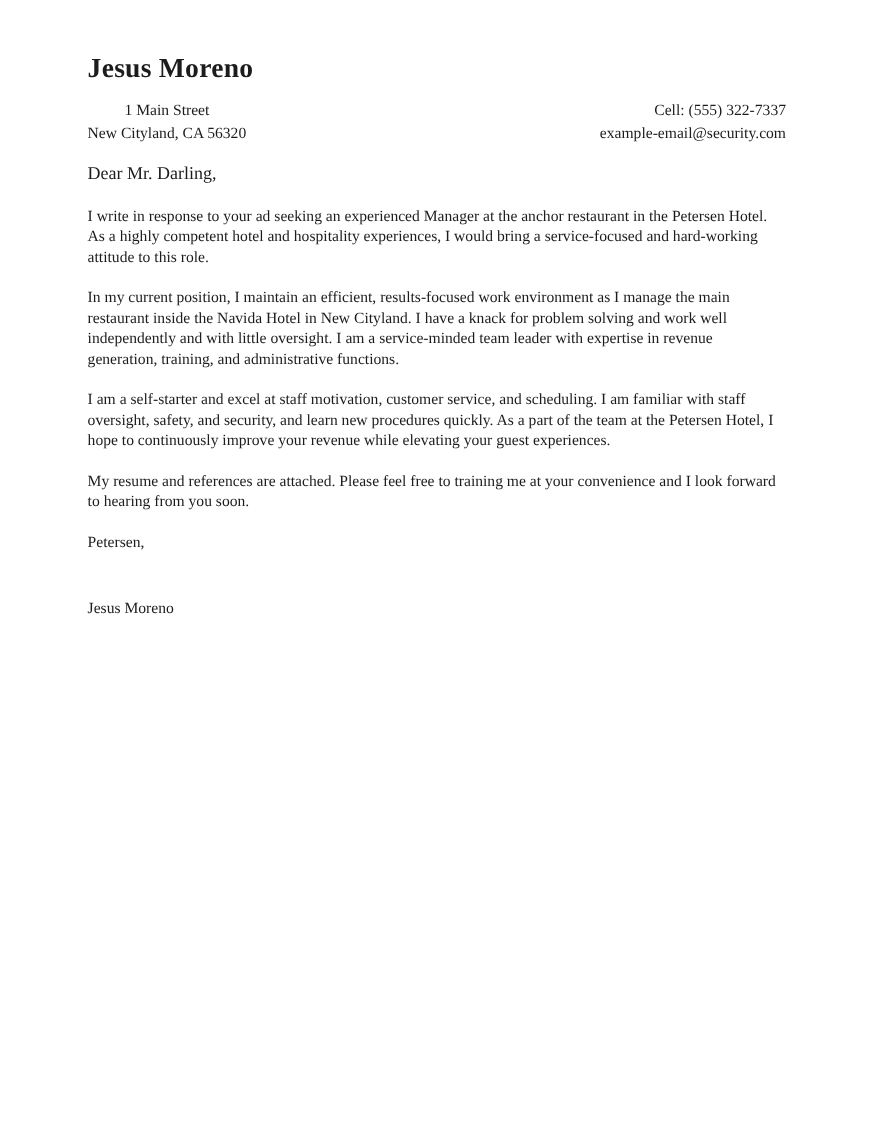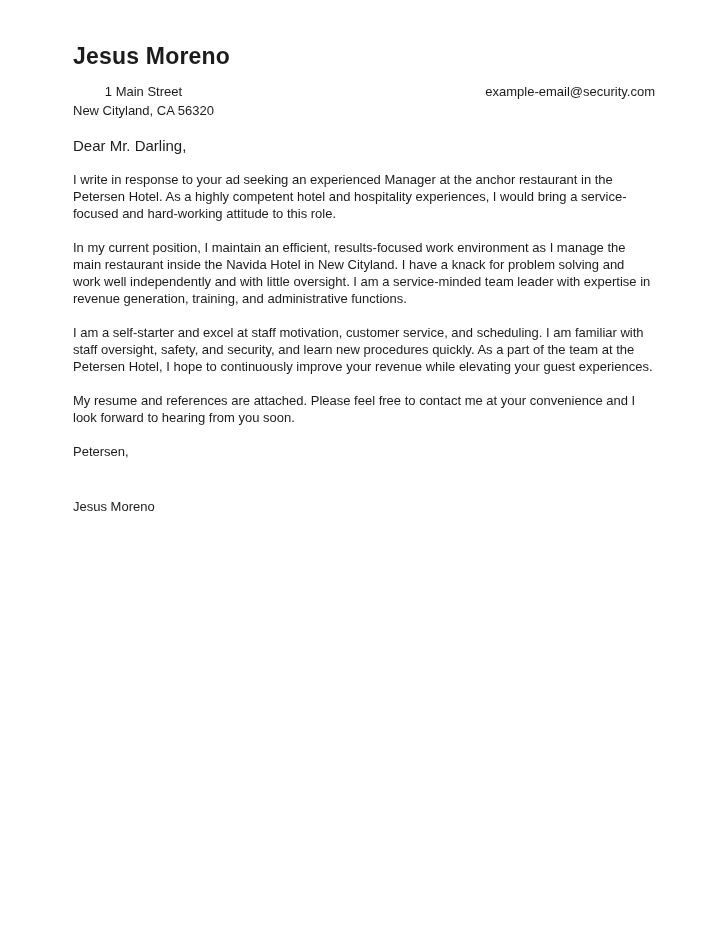--- a/index.html
+++ b/index.html
@@ -7,21 +7,21 @@
     padding: 0;
     background: #ffffff;
   }
   .page {
     position: relative;
     width: 728px;
     height: 942px;
     box-sizing: border-box;
     background: #ffffff;
     padding: 44px 73px 0 73px;
-    font-family: Liberation Sans, sans-serif;
+    font-family: Liberation Serif, serif;
     color: #1c1c1c;
     overflow: hidden;
   }
   .letter-name {
     font-size: 23px;
     font-weight: bold;
     letter-spacing: 0.2px;
     margin: 0 0 13px 0;
     line-height: 1.1;
   }
@@ -62,31 +62,32 @@
 <div class="page">
 
   <h1 class="letter-name">Jesus Moreno</h1>
 
   <div class="contact-row">
     <div class="address-block">
       <div>1 Main Street</div>
       <div>New Cityland, CA 56320</div>
     </div>
     <div class="contact-block">
+      <div>Cell: (555) 322-7337</div>
       <div>example-email@security.com</div>
     </div>
   </div>
 
   <div class="salutation">Dear Mr. Darling,</div>
 
   <p class="body-paragraph">I write in response to your ad seeking an experienced Manager at the anchor restaurant in the Petersen Hotel. As a highly competent hotel and hospitality experiences, I would bring a service-focused and hard-working attitude to this role.</p>
 
   <p class="body-paragraph">In my current position, I maintain an efficient, results-focused work environment as I manage the main restaurant inside the Navida Hotel in New Cityland. I have a knack for problem solving and work well independently and with little oversight. I am a service-minded team leader with expertise in revenue generation, training, and administrative functions.</p>
 
   <p class="body-paragraph">I am a self-starter and excel at staff motivation, customer service, and scheduling. I am familiar with staff oversight, safety, and security, and learn new procedures quickly. As a part of the team at the Petersen Hotel, I hope to continuously improve your revenue while elevating your guest experiences.</p>
 
-  <p class="body-paragraph">My resume and references are attached. Please feel free to contact me at your convenience and I look forward to hearing from you soon.</p>
+  <p class="body-paragraph">My resume and references are attached. Please feel free to training me at your convenience and I look forward to hearing from you soon.</p>
 
   <div class="closing">Petersen,</div>
 
   <div class="signature">Jesus Moreno</div>
 
 </div>
 
 </body></html>

